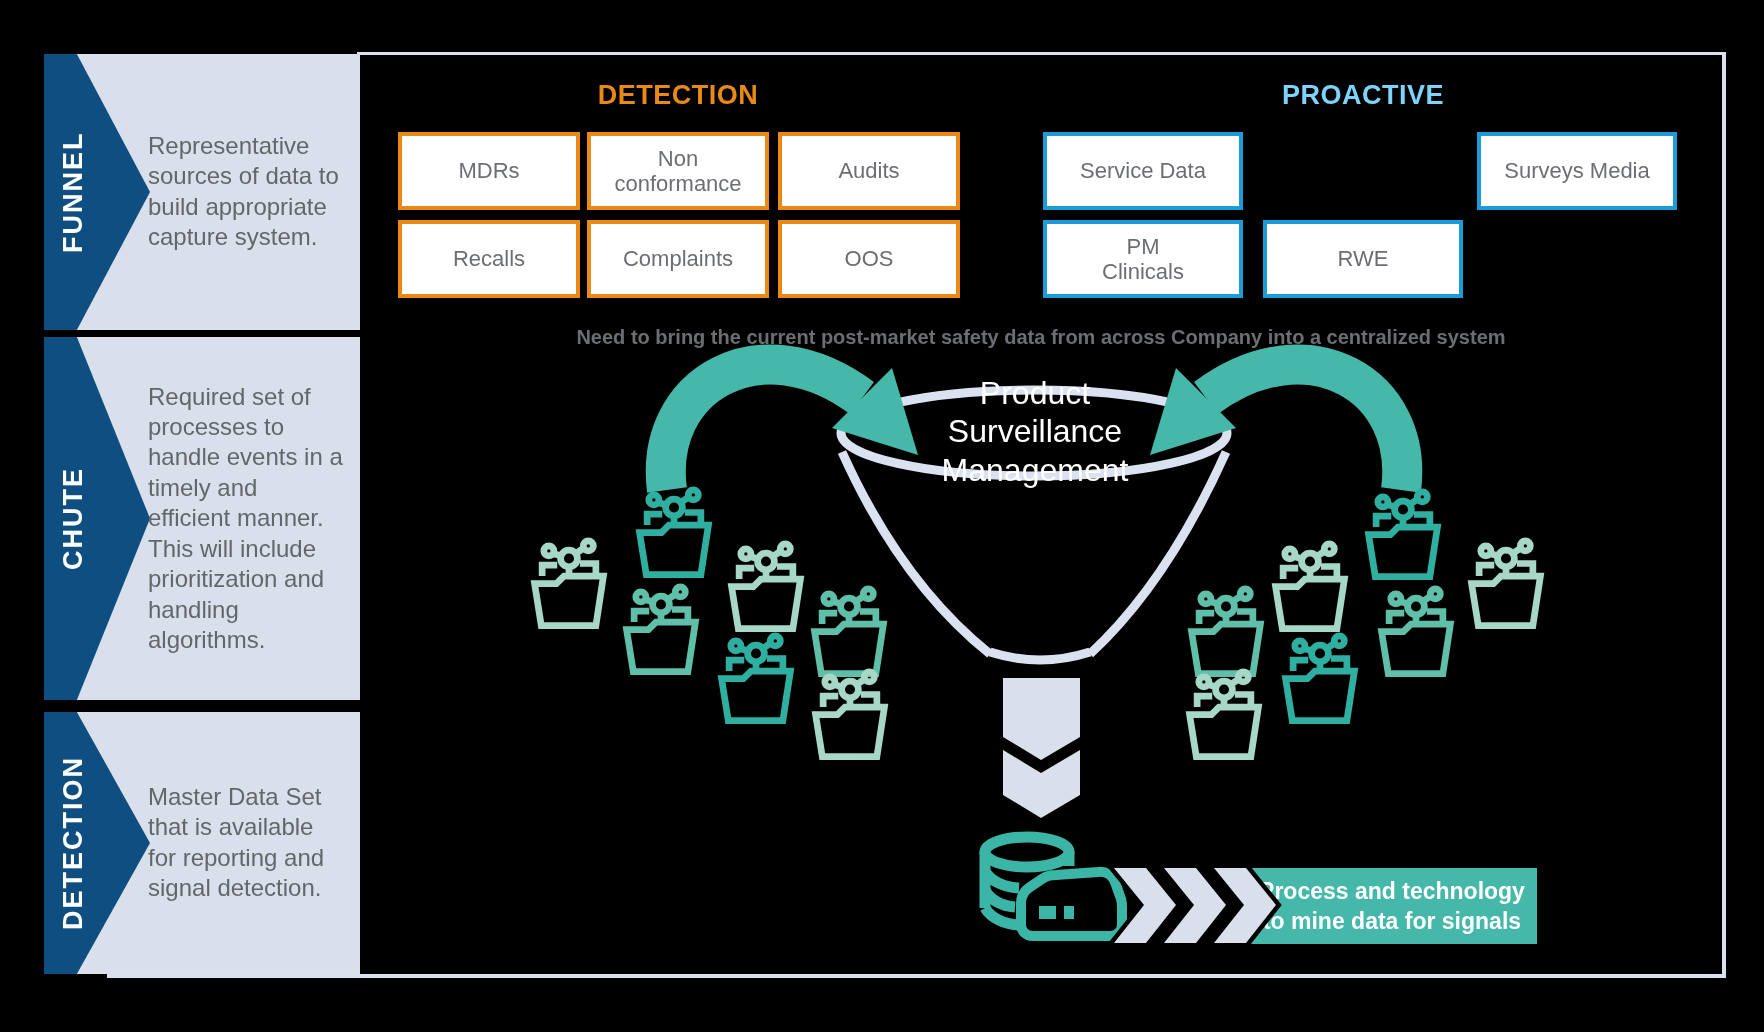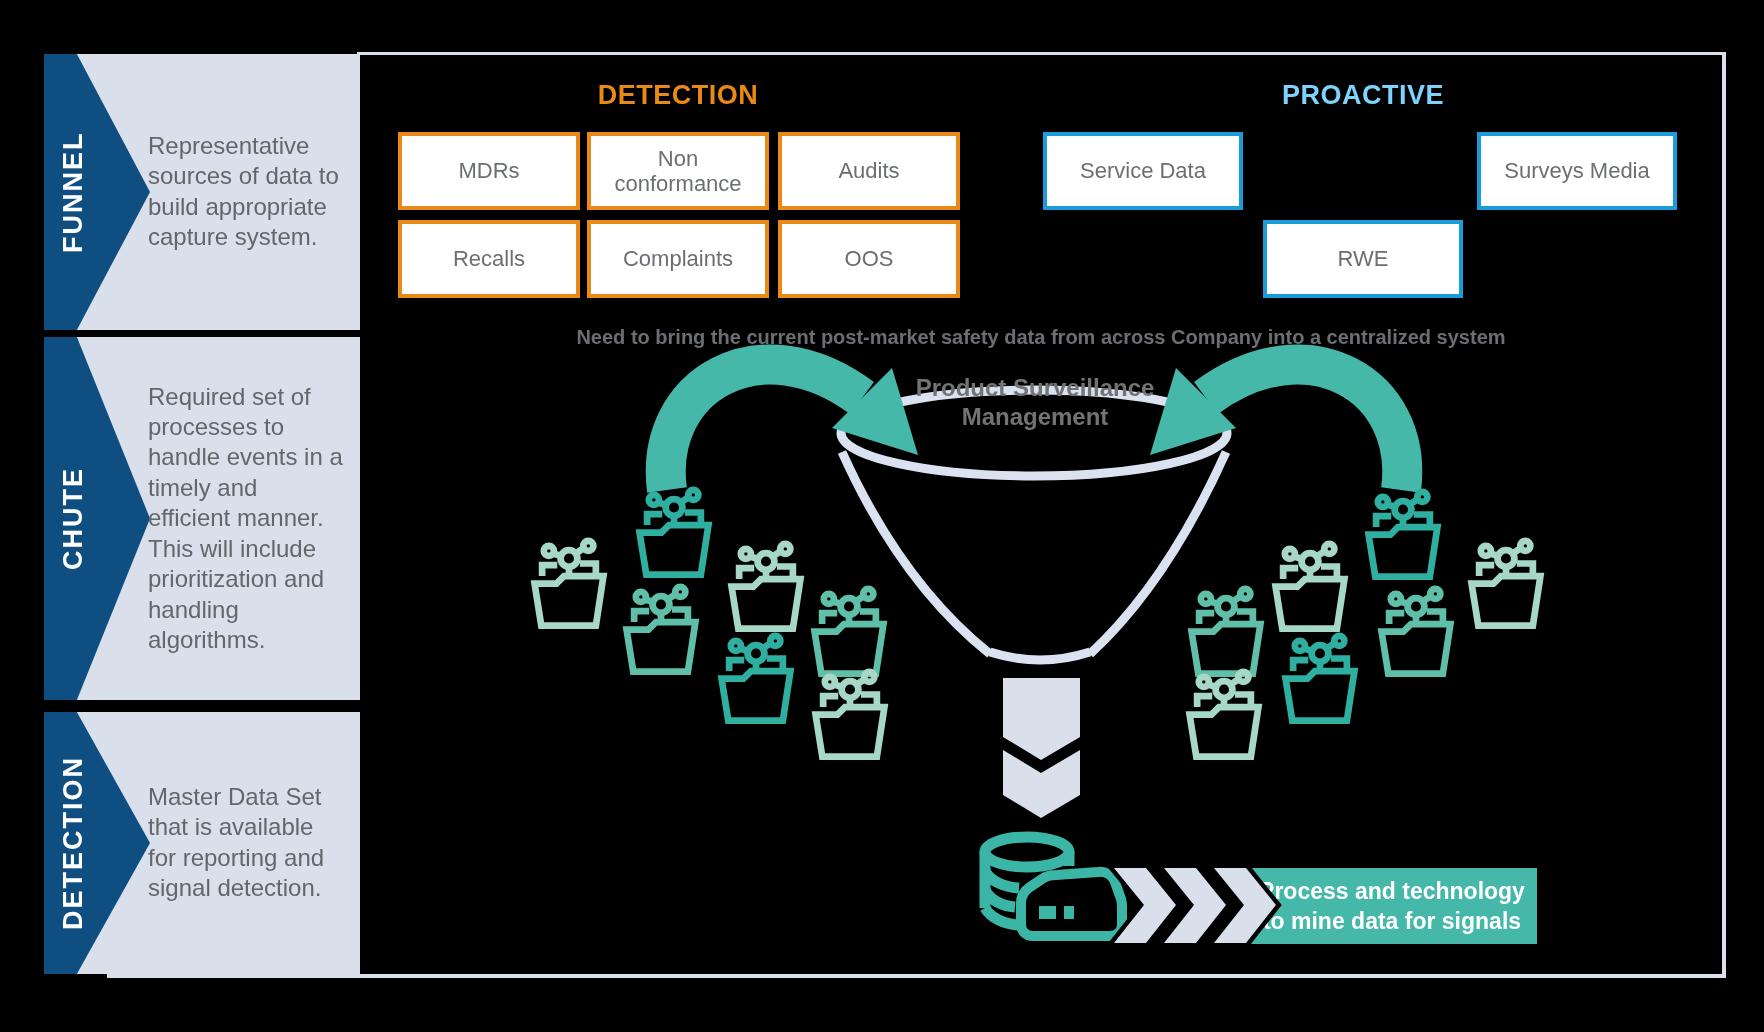--- a/index.html
+++ b/index.html
@@ -39,21 +39,21 @@
           font-size: 22px; color: #6b6e73; line-height: 1.15; white-space: pre-line; }
   .sbox.o { width: 182px; border: 4px solid #e98a16; }
   .sbox.b { width: 200px; border: 4px solid #1a9cd8; }
 
   .banner { position: absolute; left: 360px; top: 326px; width: 1362px; text-align: center;
             color: #6b6e73; font-size: 20px; font-weight: bold; }
 
   .art { position: absolute; left: 0; top: 0; width: 1764px; height: 1032px; }
 
   .funnel-label { position: absolute; left: 900px; top: 374px; width: 270px; text-align: center;
-                  color: #737373; font-size: 24px; font-weight: bold; line-height: 1.2; }
+                  color: #ffffff; font-size: 32px; font-weight: normal; line-height: 1.2; }
 
   .process-box { position: absolute; left: 1247px; top: 868px; width: 290px; height: 76px;
                  background: #45b8a9; color: #fff; font-size: 23px; font-weight: bold;
                  display: flex; flex-direction: column; align-items: center; justify-content: center;
                  line-height: 1.32; text-align: center; }
 </style>
 </head>
 <body>
 
 <div class="stage">
@@ -84,20 +84,22 @@
   <div class="sbox o" style="left:398px;top:132px"><span>MDRs</span></div>
   <div class="sbox o" style="left:587px;top:132px"><span>Non
 conformance</span></div>
   <div class="sbox o" style="left:778px;top:132px"><span>Audits</span></div>
   <div class="sbox o" style="left:398px;top:220px"><span>Recalls</span></div>
   <div class="sbox o" style="left:587px;top:220px"><span>Complaints</span></div>
   <div class="sbox o" style="left:778px;top:220px"><span>OOS</span></div>
 
   <div class="sbox b" style="left:1043px;top:132px"><span>Service Data</span></div>
   <div class="sbox b" style="left:1477px;top:132px"><span>Surveys Media</span></div>
+  <div class="sbox b" style="left:1043px;top:220px"><span>PM
+Clinicals</span></div>
   <div class="sbox b" style="left:1263px;top:220px"><span>RWE</span></div>
 
   <div class="banner">Need to bring the current post-market safety data from across Company into a centralized system</div>
 
   <div class="process-box">
     <div>Process and technology</div>
     <div>to mine data for signals</div>
   </div>
 
   <svg class="art" viewBox="0 0 1764 1032">

